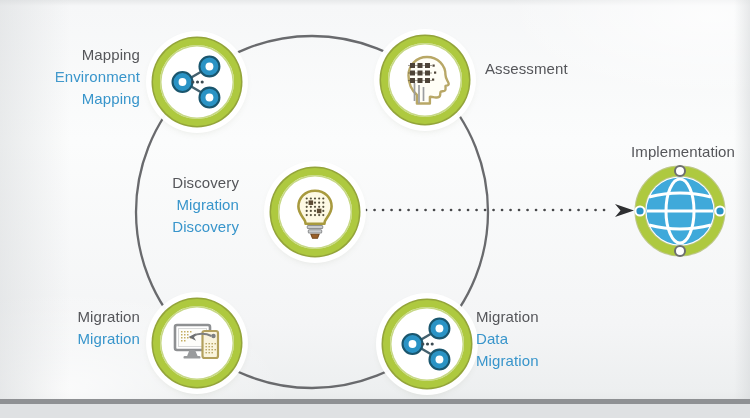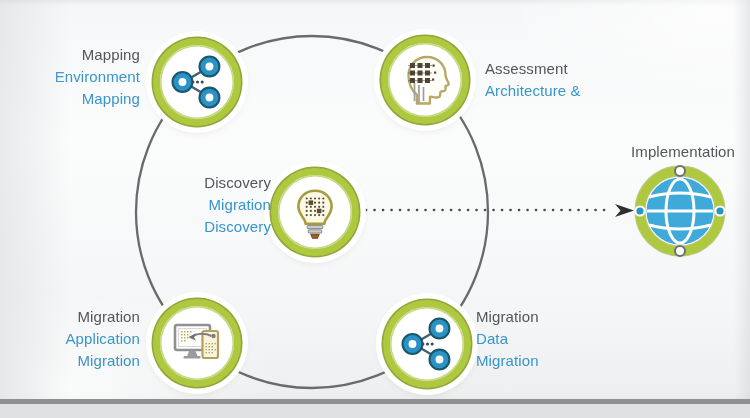--- a/index.html
+++ b/index.html
@@ -83,21 +83,20 @@
       </g>
       <g stroke="#9b9da0" stroke-width="1.7" fill="none">
         <path d="M17.5,31 V49"></path>
           <path d="M22,33 V51.5"></path>
           <path d="M26.5,35 V49"></path>
       </g>
     </svg>
   </div>
   <div class="label left" style="left:485px;top:42px;width:130px;margin-top:16px;">
     <div class="t-dark">Assessment</div>
-    <div class="t-blue">Architecture &amp;</div>
   </div>
 
   <div class="node" style="left:271px;top:168px;">
     <svg width="56" height="56" viewBox="0 0 54 54">
       <path d="M27,6.5 C36.5,6.5 43,13.5 43,21.8 C43,27.2 40,30.6 37.6,34 C36.6,35.4 36.1,36.8 36.1,38.3 L17.9,38.3 C17.9,36.8 17.4,35.4 16.4,34 C14,30.6 11,27.2 11,21.8 C11,13.5 17.5,6.5 27,6.5 Z" fill="#fdf9e4" stroke="#a89a3e" stroke-width="2.5" stroke-linejoin="round"></path>
       <g fill="#55503c">
         <circle cx="19" cy="14" r="1.05"></circle>
           <circle cx="23" cy="14" r="1.05"></circle>
           <circle cx="27" cy="14" r="1.05"></circle>
           <circle cx="31" cy="14" r="1.05"></circle>
@@ -121,21 +120,21 @@
           <circle cx="31" cy="30" r="1.05"></circle>
           <circle cx="35" cy="30" r="1.05"></circle>
       </g>
       <rect x="20.8" y="15.8" width="4.4" height="4.4" fill="#5c4a33"></rect>
       <rect x="28.8" y="23.8" width="4.4" height="4.4" fill="#5c4a33"></rect>
       <rect x="19.5" y="40" width="15" height="3" rx="1" fill="#c9cbcd" stroke="#8f9193" stroke-width="1"></rect>
       <rect x="20.5" y="44.2" width="13" height="3" rx="1" fill="#c9cbcd" stroke="#8f9193" stroke-width="1"></rect>
       <path d="M23,48.4 h8 l-1.6,4 h-4.8 Z" fill="#9a5f28" stroke="#74481e" stroke-width="1"></path>
     </svg>
   </div>
-  <div class="label right" style="left:117px;top:172px;width:154px;">
+  <div class="label right" style="left:85px;top:172px;width:154px;">
     <div class="t-dark">Discovery</div>
     <div class="t-blue">Migration</div>
     <div class="t-blue">Discovery</div>
   </div>
 
   <div class="node" style="left:153px;top:299px;">
     <svg width="56" height="56" viewBox="0 0 56 56">
       <rect x="6" y="10" width="35" height="25" rx="2" fill="#ffffff" stroke="#8e9092" stroke-width="2.6"></rect>
       <rect x="9.5" y="13.5" width="28" height="18" fill="#fdfdfa" stroke="#d8d9d9" stroke-width="1"></rect>
       <g fill="#c4ad62">
@@ -172,21 +171,20 @@
           <rect x="39.5" y="37" width="1.4" height="1.4"></rect>
           <rect x="42.5" y="37" width="1.4" height="1.4"></rect>
       </g>
       <circle cx="44.5" cy="21" r="2.2" fill="#7d7f81"></circle>
       <path d="M42.5,21 C36,18 28.5,18.2 24,21.3" stroke="#7d7f81" stroke-width="2" fill="none"></path>
       <polygon points="19.5,22 27,18.2 25,22.2 27,25.8" fill="#6d6f71"></polygon>
     </svg>
   </div>
   <div class="label right" style="left:10px;top:306px;width:130px;">
     <div class="t-dark">Migration</div>
-    <div class="t-blue">Application</div>
     <div class="t-blue">Migration</div>
   </div>
 
   <div class="node" style="left:383px;top:300px;">
     <svg width="56" height="56" viewBox="0 0 54 54">
       <line x1="14" y1="27" x2="38" y2="13" stroke="#44606d" stroke-width="2.4"></line>
       <line x1="14" y1="27" x2="38" y2="41" stroke="#44606d" stroke-width="2.4"></line>
       <circle cx="13" cy="27" r="9.6" fill="#2a93c5" stroke="#1a566e" stroke-width="2"></circle>
       <circle cx="13" cy="27" r="3.8" fill="#ffffff"></circle>
       <circle cx="39" cy="12" r="9.6" fill="#2a93c5" stroke="#1a566e" stroke-width="2"></circle>

